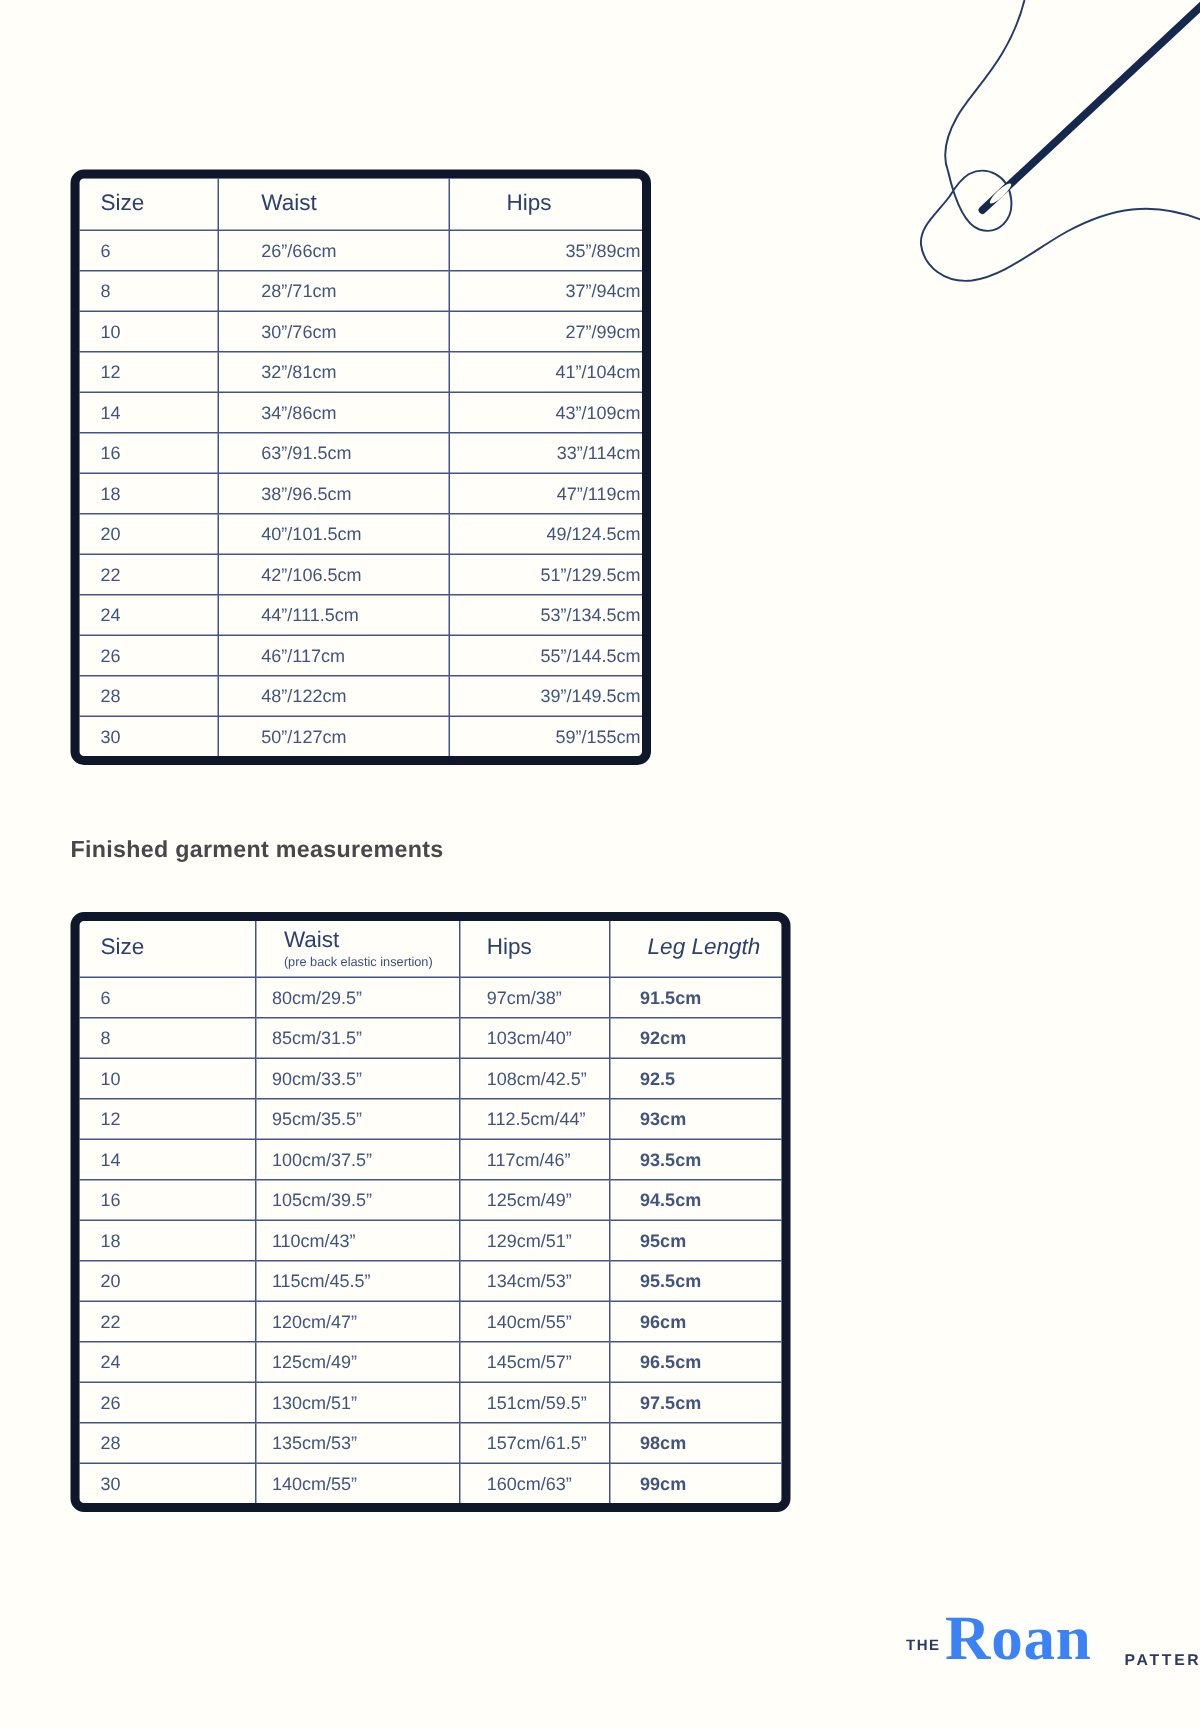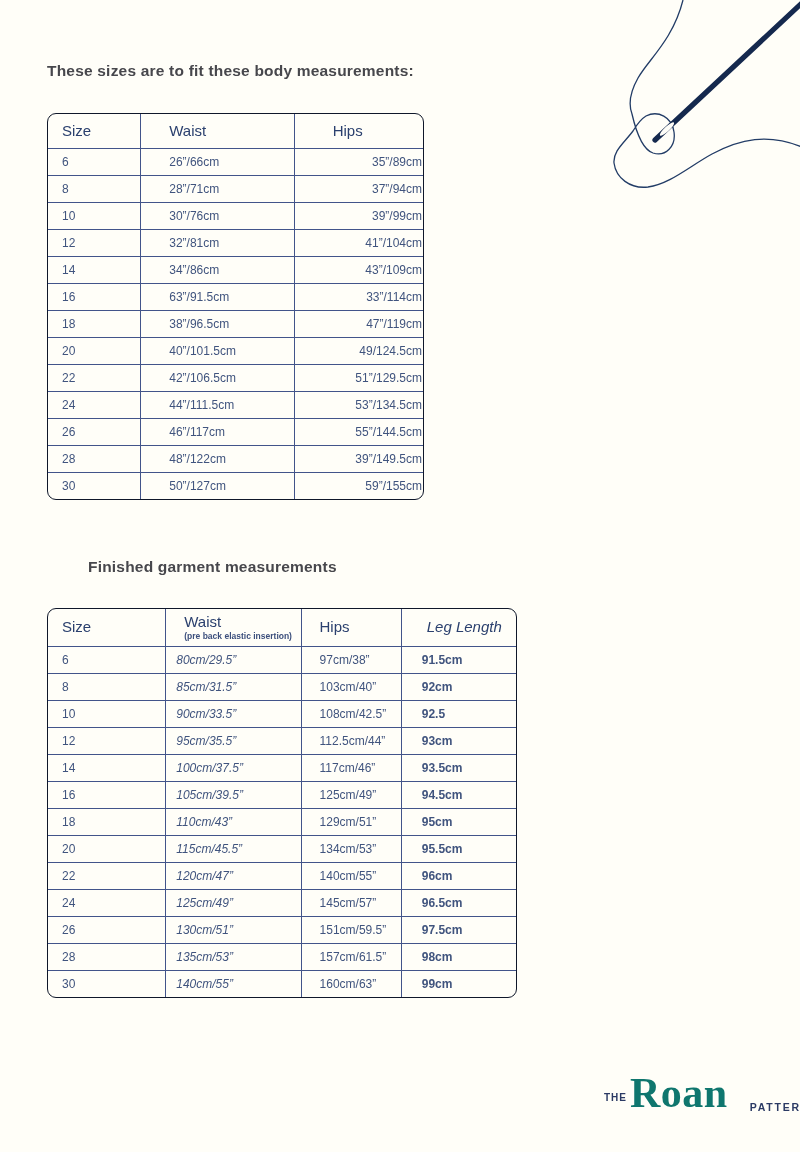--- a/index.html
+++ b/index.html
@@ -7,68 +7,68 @@
     position:relative; width:800px; height:1152px;
     background:#fffef8; overflow:hidden;
     font-family:"Liberation Sans", sans-serif;
   }
   
   .sec-heading {
     position:absolute; left:47px; margin:0;
     font-size:15.5px; font-weight:bold; color:#47474c; letter-spacing:0.2px;
   }
   .h-body { top:62px; }
-  .h-finished { top:558px;margin-left:41px; }
+  .h-finished { top:558px; }
 
   
   .tblwrap {
     position:absolute; left:47px;
-    border:1px solid #0f172a; border-radius:9px; overflow:hidden;
+    border:6px solid #0f172a; border-radius:9px; overflow:hidden;
   }
   .wrap1 { top:113px; width:375px; }
   .wrap2 { top:608px; width:468px; }
   table { border-collapse:collapse; table-layout:fixed; width:calc(100% + 2px); margin:-1px; }
   th, td { border:1px solid #42548a; text-align:left; vertical-align:middle; box-sizing:border-box; }
   th { font-size:15px; font-weight:500; color:#2b406e; }
   td { font-size:12px; font-weight:400; color:#40547e; height:27px; }
   .t1 th { height:35px; }
   .t2 th { height:38px; }
   .col-label { display:block; line-height:1.1; }
-  .col-sub { display:block; font-size:8.5px; font-weight:700; color:#3c4f7c; margin-top:1px; }
+  .col-sub { display:block; font-size:8.5px; font-weight:400; color:#3c4f7c; margin-top:1px; }
   
   .t1 th:nth-child(1) { width:93px; }
   .t1 th:nth-child(2) { width:153px; }
   .t1 th:nth-child(3) { width:129px; }
   .t1 th:nth-child(1), .t1 td:nth-child(1) { padding-left:14px; }
   .t1 th:nth-child(2), .t1 td:nth-child(2) { padding-left:28px; }
   .t1 th:nth-child(3) { padding-left:38px; }
   .t1 td:nth-child(3) { padding-left:34px;text-align:right; }
   
   .t2 th:nth-child(1) { width:118px; }
   .t2 th:nth-child(2) { width:135px; }
   .t2 th:nth-child(3) { width:100px; }
   .t2 th:nth-child(4) { width:115px;font-style:italic; }
   .t2 th:nth-child(1), .t2 td:nth-child(1) { padding-left:14px; }
   .t2 th:nth-child(2) { padding-left:18px; }
-  .t2 td:nth-child(2) { padding-left:10px;font-style:italic; }
+  .t2 td:nth-child(2) { padding-left:10px; }
   .t2 th:nth-child(3), .t2 td:nth-child(3) { padding-left:18px; }
   .t2 th:nth-child(4) { padding-left:25px; }
   .t2 td:nth-child(4) { padding-left:20px;font-weight:bold; }
 
   
   .needle-svg { position:absolute; top:0; right:0; }
 
   
   .logo { position:absolute; left:604px; top:1072px; display:flex; align-items:center; }
   .logo-the {
     font-size:10px; font-weight:bold; letter-spacing:1px; color:#2b3a64; margin-top:9px;
   }
   .logo-roan {
     font-family:"Liberation Serif", serif; font-weight:bold; font-size:42px;
-    line-height:1; color:#0f766e; margin-left:3px; letter-spacing:0.5px;
+    line-height:1; color:#3b82f6; margin-left:3px; letter-spacing:0.5px;
   }
   .logo-pattern {
     font-size:10.5px; font-weight:bold; letter-spacing:1.8px; color:#2b3a64;
     margin-top:27px; margin-left:22px;
   }
 </style>
 </head>
 <body>
 
 <div class="page">
@@ -82,21 +82,20 @@
              C 672,117 658,110 646,116
              C 641,119 636,126 633,131
              C 624,143 613,151 614,163
              C 616,178 630,189 648,187
              C 670,184 690,166 712,154
              C 740,139 768,133 802,147" stroke="#223c66" stroke-width="1.3" fill="none"></path>
     <line x1="655" y1="140" x2="803" y2="2" stroke="#15294e" stroke-width="5.2" stroke-linecap="round"></line>
     <ellipse cx="667" cy="129" rx="9.5" ry="2.4" fill="#fffef8" transform="rotate(-43 667 129)"></ellipse>
   </svg>
 
-  <h2 class="sec-heading h-body">These sizes are to fit these body measurements:</h2>
 
   <div class="tblwrap wrap1">
     <table class="t1">
         <thead>
           <tr>
             <th>
               <span class="col-label">Size</span>
             </th>
             <th>
               <span class="col-label">Waist</span>
@@ -113,21 +112,21 @@
             <td>35”/89cm</td>
           </tr>
           <tr>
             <td>8</td>
             <td>28”/71cm</td>
             <td>37”/94cm</td>
           </tr>
           <tr>
             <td>10</td>
             <td>30”/76cm</td>
-            <td>39”/99cm</td>
+            <td>27”/99cm</td>
           </tr>
           <tr>
             <td>12</td>
             <td>32”/81cm</td>
             <td>41”/104cm</td>
           </tr>
           <tr>
             <td>14</td>
             <td>34”/86cm</td>
             <td>43”/109cm</td>

